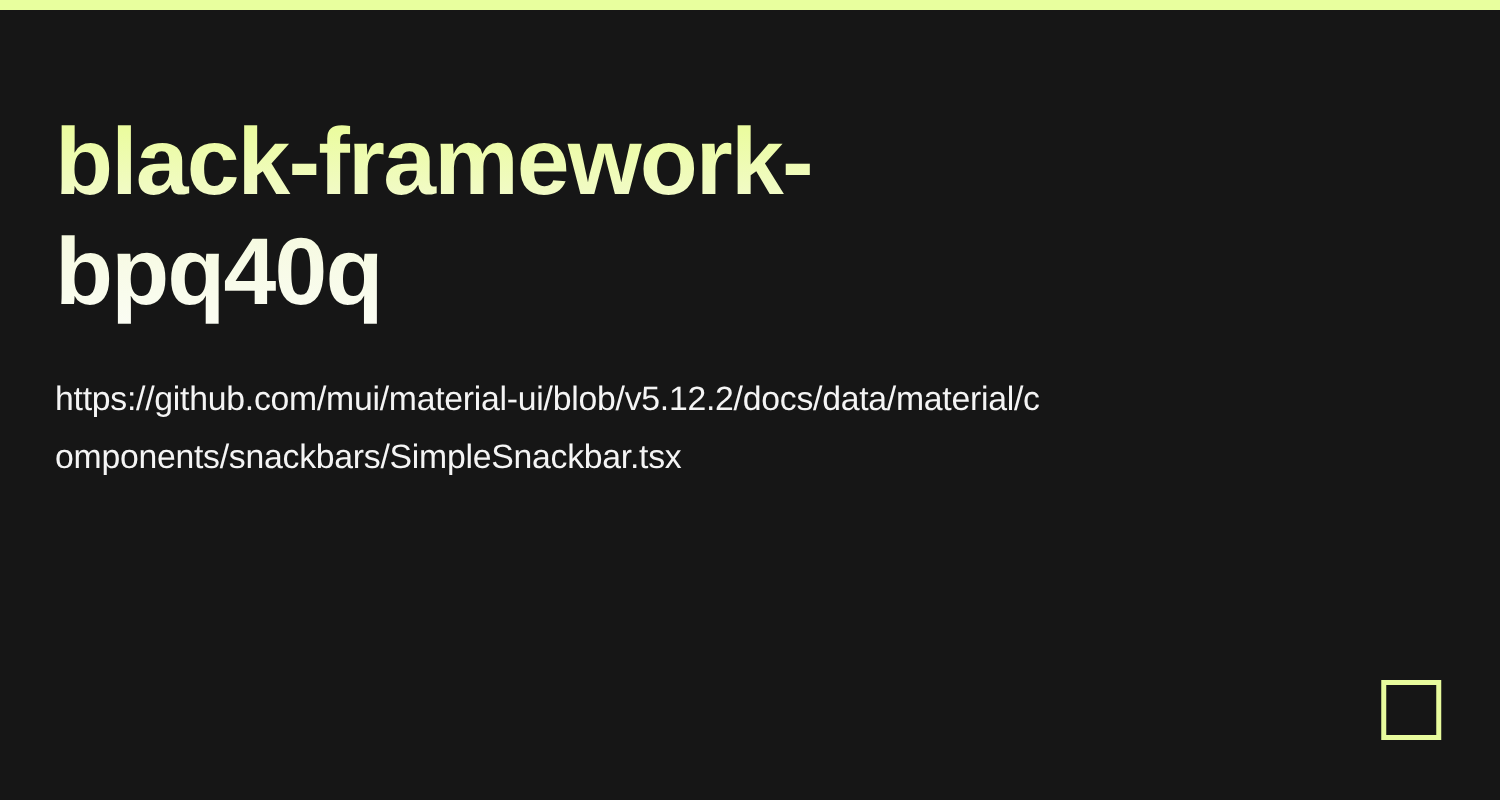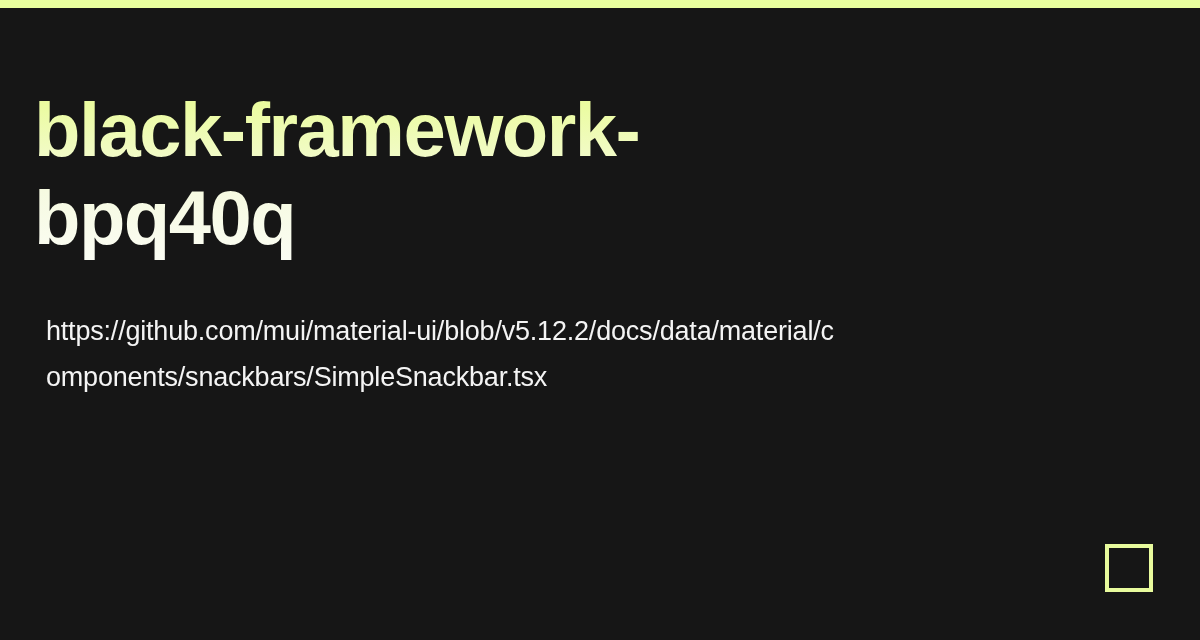--- a/index.html
+++ b/index.html
@@ -26,21 +26,21 @@
   .top-accent-bar {
     position: absolute;
     top: 0;
     left: 0;
     width: 1200px;
     height: 8px;
     background: #e8ff9e;
   }
   .content {
     position: absolute;
-    left: 34px;
+    left: 44px;
     top: 8px;
     width: 1100px;
   }
   .headline {
     margin: 0;
     padding: 0;
     font-family: "Liberation Sans", sans-serif;
     font-weight: bold;
     font-size: 76px;
     line-height: 88px;
@@ -48,21 +48,21 @@
     width: 700px;
     padding-top: 78px;
     background: linear-gradient(180deg, #e6fa96 0%, #ebfca0 38%, #f6fae1 72%, #fbfdf4 100%);
     -webkit-background-clip: text;
     background-clip: text;
     -webkit-text-fill-color: transparent;
     color: #eefaa8;
     word-break: break-word;
   }
   .url-block {
-    margin: 12px;
+    margin: 0;
     padding: 0;
     padding-top: 34px;
     font-family: "Liberation Sans", sans-serif;
     font-weight: normal;
     font-size: 27px;
     line-height: 46px;
     color: #f4f4f4;
     width: 790px;
     letter-spacing: -0.2px;
     word-break: break-all;

